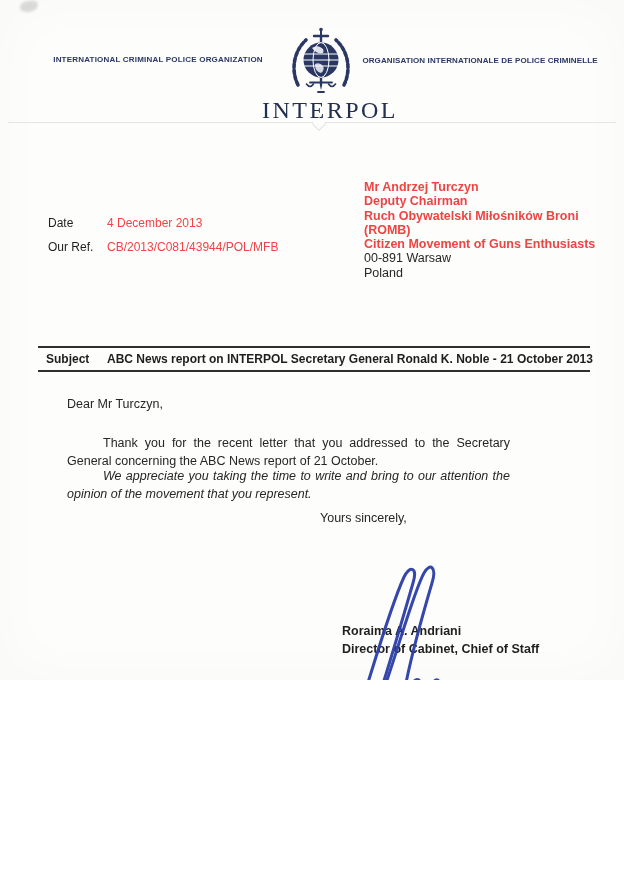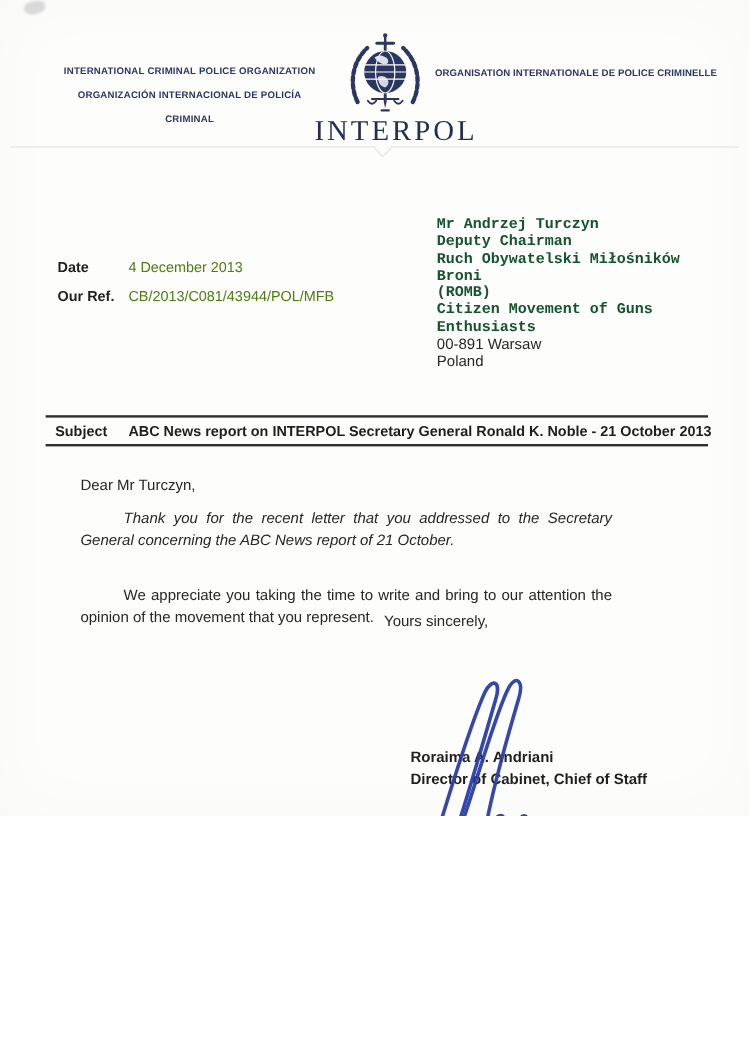--- a/index.html
+++ b/index.html
@@ -52,63 +52,62 @@
   .hdr-rule-notch{
     position:absolute;left:314px;top:119px;width:9px;height:9px;
     border-right:1px solid #e3e2df;border-bottom:1px solid #e3e2df;
     transform:rotate(45deg);background:#fdfdfc;
   }
   
   .recipient{
     position:absolute;left:364px;top:180px;width:240px;
     font-size:12.5px;line-height:14.3px;
   }
-  .recipient .b{font-weight:bold;color:#14532d;font-family:Liberation Mono, monospace;}
+  .recipient .b{font-weight:bold;color:#ef4444;}
   .meta-row{position:absolute;left:0;width:360px;font-size:12px;}
-  .meta-row .lbl{position:absolute;left:48px;font-weight:bold;color:#1f1f1f;text-align:center;}
-  .meta-row .val{position:absolute;left:107px;color:#4d7c0f;}
+  .meta-row .lbl{position:absolute;left:48px;font-weight:normal;color:#1f1f1f;text-align:center;}
+  .meta-row .val{position:absolute;left:107px;color:#ef4444;}
   #row-date{top:216px;}
   #row-ref{top:240px;}
   
   .subj-rule{position:absolute;left:38px;width:552px;height:2px;background:#2f2f2f;}
   #subj-rule-top{top:346px;}
   #subj-rule-bot{top:370px;}
   .subj-row{position:absolute;top:352px;left:0;width:624px;font-size:12px;font-weight:bold;color:#1e1e1e;}
   .subj-row .lbl{position:absolute;left:46px;}
   .subj-row .txt{position:absolute;left:107px;width:490px;}
   
   .salutation{position:absolute;left:67px;top:397px;font-size:12.5px;}
   .para{
     position:absolute;left:67px;width:443px;
     font-size:12.5px;line-height:17.5px;
     text-align:justify;text-indent:36px;
   }
-  #para-1{top:424px;font-style:italic;}
-  #para-2{top:488px;}
+  #para-1{top:435px;}
+  #para-2{top:468px;font-style:italic;}
   .closing{position:absolute;left:320px;top:511px;font-size:12.5px;}
   
   .sig-name{
     position:absolute;left:342px;top:623px;
     font-size:12.5px;font-weight:bold;line-height:17.5px;color:#1f1f1f;
     z-index:1;
   }
   .sig-svg{position:absolute;left:352px;top:565px;z-index:2;}
   
   .footer{position:absolute;left:67px;top:809px;font-size:11px;color:#3a3a3a;}
 </style>
 </head>
 <body>
 
 <div class="page">
 
   <div class="smudge"></div>
 
   <div class="hdr-left">
     <div>INTERNATIONAL CRIMINAL POLICE ORGANIZATION</div>
-    <div>ORGANIZACIÓN INTERNACIONAL DE POLICÍA CRIMINAL</div>
   </div>
 
   <div class="hdr-center">
     <svg class="emblem" width="72" height="70" viewBox="0 0 72 70">
       <g stroke="#2b3763" fill="none" stroke-linecap="round">
 
         <circle cx="36" cy="3.5" r="1.8" fill="#2b3763" stroke="none"></circle>
         <line x1="36" y1="4" x2="36" y2="11" stroke-width="2"></line>
         <line x1="29" y1="10" x2="43" y2="10" stroke-width="2.4"></line>
         <rect x="34.8" y="10" width="2.4" height="49" fill="#2b3763" stroke="none"></rect>

